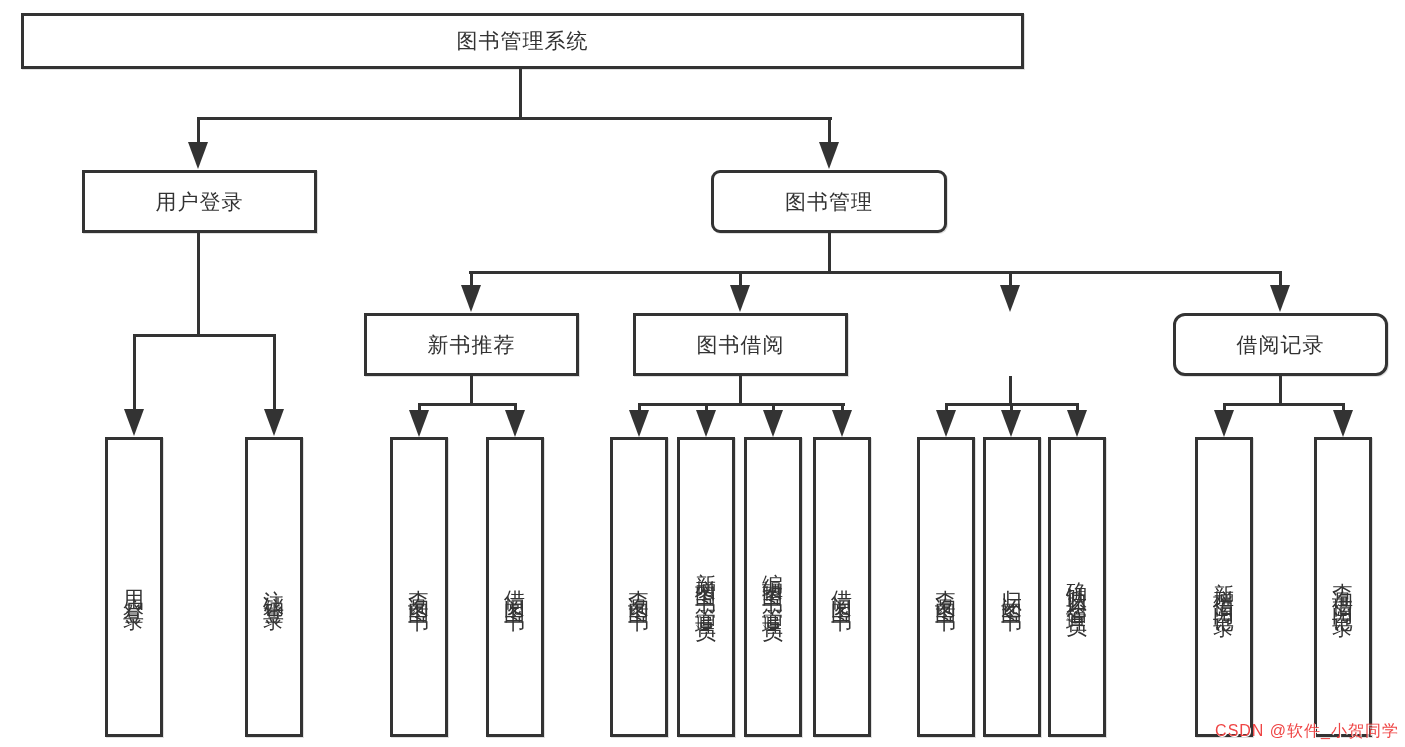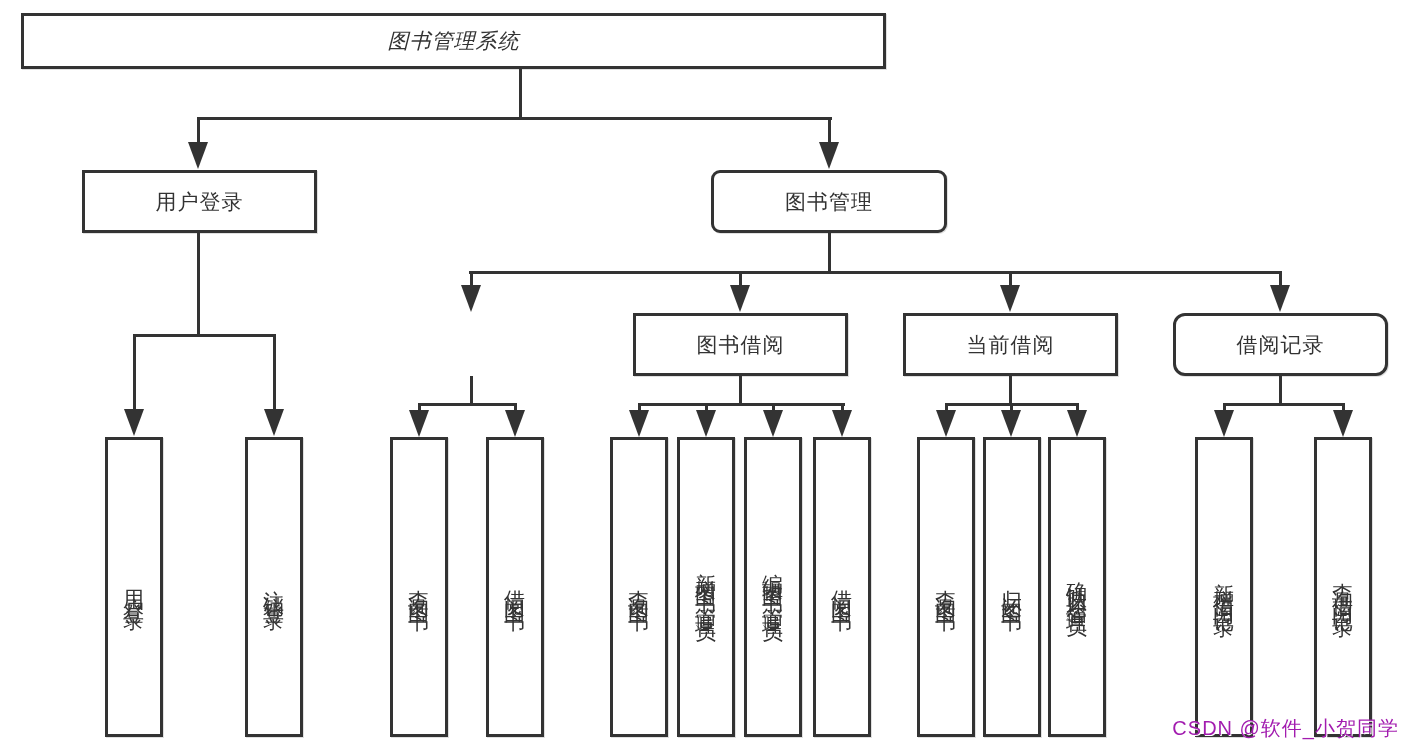--- a/index.html
+++ b/index.html
@@ -40,33 +40,33 @@
     width: 0;
     height: 0;
     border-left: 10px solid transparent;
     border-right: 10px solid transparent;
     border-top: 27px solid #333333;
   }
   .watermark {
     position: absolute;
     right: 6px;
     bottom: 5px;
-    color: #a21caf;
-    font-size: 20px;
+    color: #ef4444;
+    font-size: 16px;
     letter-spacing: 1px;
     text-shadow: 1px 1px 0 #ffffff;
     white-space: nowrap;
   }
 </style>
 </head>
 <body>
 
 <div class="canvas">
 
-  <div class="box" style="left:21px; top:13px; width:865px; height:56px;font-style:italic;">图书管理系统</div>
+  <div class="box" style="left:21px; top:13px; width:1003px; height:56px;">图书管理系统</div>
 
   <div class="line" style="left:519px; top:69px; width:3px; height:49px;"></div>
   <div class="line" style="left:197px; top:117px; width:635px; height:3px;"></div>
   <div class="line" style="left:197px; top:117px; width:3px; height:28px;"></div>
   <div class="arw" style="left:188px; top:142px;"></div>
   <div class="line" style="left:828px; top:117px; width:3px; height:28px;"></div>
   <div class="arw" style="left:819px; top:142px;"></div>
 
   <div class="box" style="left:82px; top:170px; width:235px; height:63px;">用户登录</div>
   <div class="box" style="left:711px; top:170px; width:236px; height:63px;border-radius:9px;">图书管理</div>
@@ -82,22 +82,22 @@
   <div class="line" style="left:469px; top:271px; width:813px; height:3px;"></div>
   <div class="line" style="left:470px; top:271px; width:3px; height:16px;"></div>
   <div class="arw" style="left:461px; top:285px;"></div>
   <div class="line" style="left:739px; top:271px; width:3px; height:16px;"></div>
   <div class="arw" style="left:730px; top:285px;"></div>
   <div class="line" style="left:1009px; top:271px; width:3px; height:16px;"></div>
   <div class="arw" style="left:1000px; top:285px;"></div>
   <div class="line" style="left:1279px; top:271px; width:3px; height:16px;"></div>
   <div class="arw" style="left:1270px; top:285px;"></div>
 
+  <div class="box" style="left:364px; top:313px; width:215px; height:63px;">新书推荐</div>
   <div class="box" style="left:633px; top:313px; width:215px; height:63px;">图书借阅</div>
-  <div class="box" style="left:903px; top:313px; width:215px; height:63px;">当前借阅</div>
   <div class="box" style="left:1173px; top:313px; width:215px; height:63px;border-radius:12px;">借阅记录</div>
 
   <div class="line" style="left:470px; top:376px; width:3px; height:30px;"></div>
   <div class="line" style="left:418px; top:403px; width:99px; height:3px;"></div>
   <div class="line" style="left:418px; top:403px; width:3px; height:9px;"></div>
   <div class="arw" style="left:409px; top:410px;"></div>
   <div class="line" style="left:514px; top:403px; width:3px; height:9px;"></div>
   <div class="arw" style="left:505px; top:410px;"></div>
 
   <div class="line" style="left:739px; top:376px; width:3px; height:30px;"></div>

